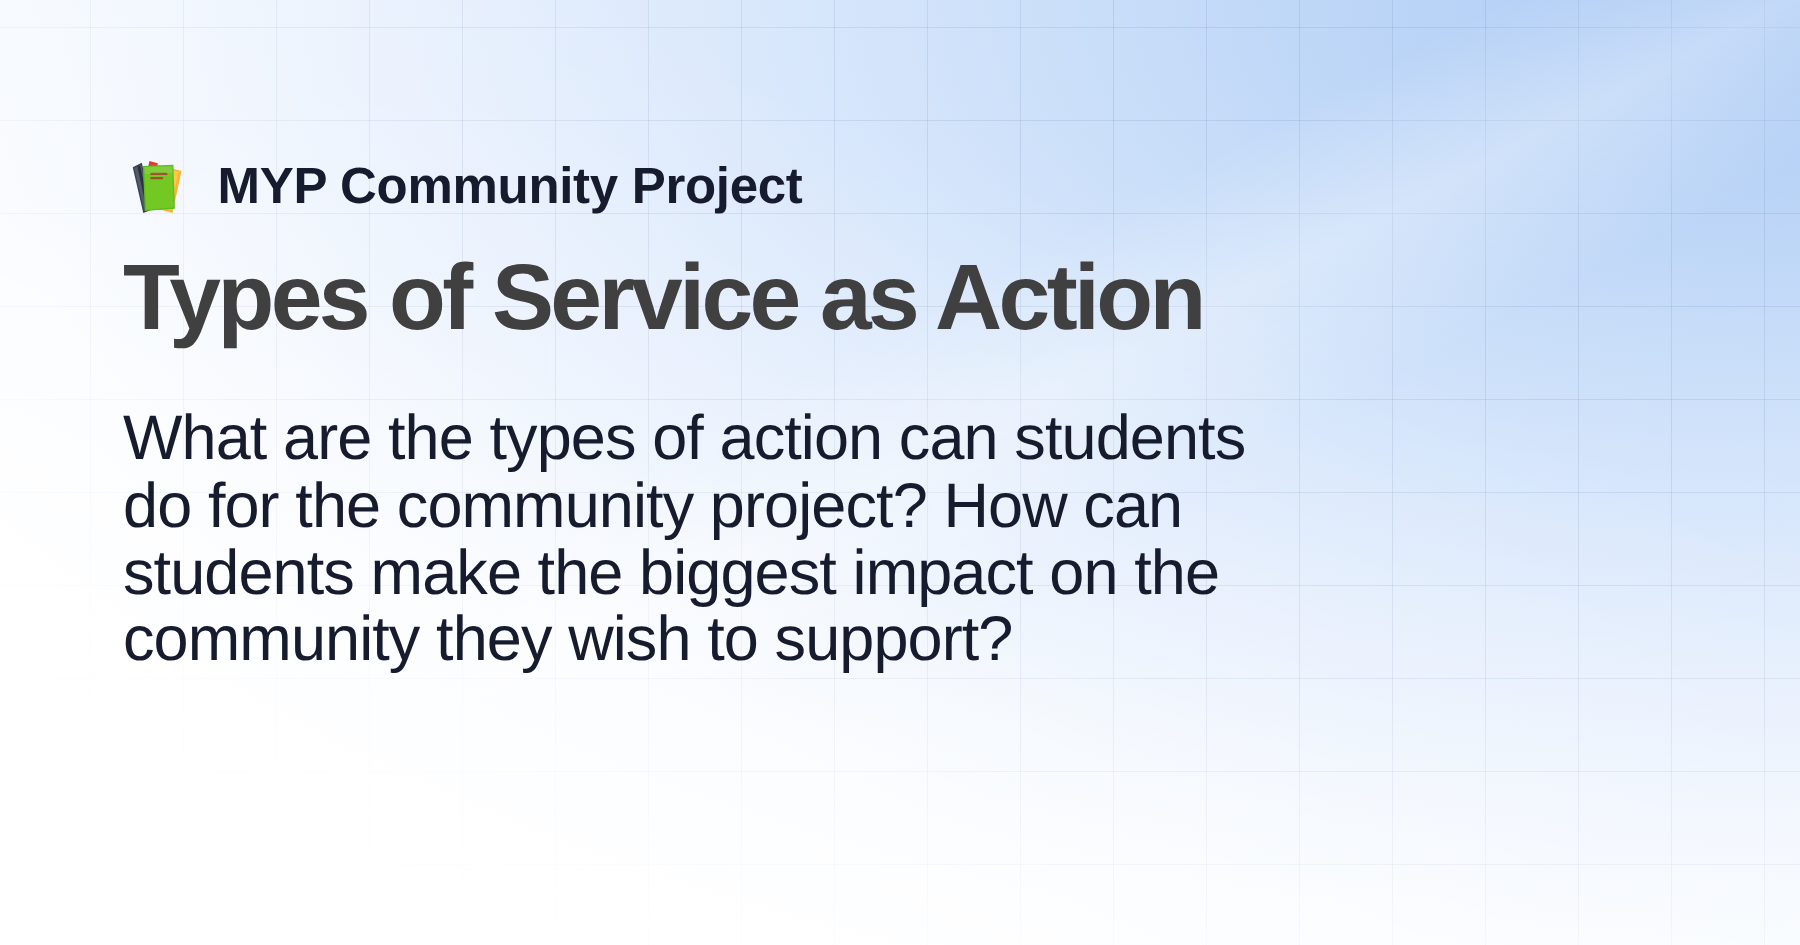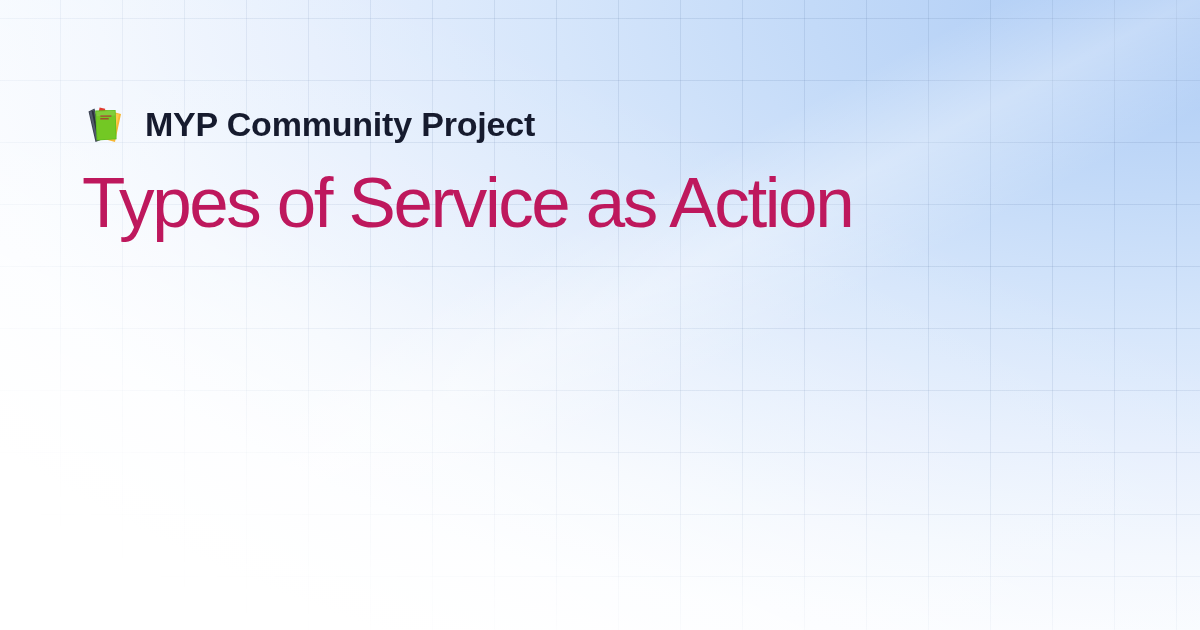--- a/index.html
+++ b/index.html
@@ -130,25 +130,25 @@
     font-weight: 700;
     letter-spacing: -0.2px;
     color: #161b2e;
     line-height: 1;
     white-space: nowrap;
   }
 
   .headline {
     margin: 0;
     padding-top: 22px;
-    font-size: 71px;
-    font-weight: 400;
+    font-size: 62px;
+    font-weight: 700;
     line-height: 0.93;
     letter-spacing: -2.4px;
-    color: #be185d;
+    color: #404040;
     max-width: 880px;
   }
 
   .subcopy {
     margin: 0;
     padding-top: 42px;
     font-size: 42px;
     font-weight: 400;
     line-height: 1.07;
     letter-spacing: -0.6px;
@@ -192,15 +192,16 @@
           </g>
 
           <path d="M14.2 10.4 L32.8 9.8 L33.0 14.4 L14.4 15.2 Z" fill="#ffffff" opacity="0.10"></path>
         </svg>
       </span>
       <span class="brand-text">MYP Community Project</span>
     </div>
 
     <h1 class="headline">Types of Service as Action</h1>
 
+    <p class="subcopy">What are the types of action can students do for the community project? How can students make the biggest impact on the community they wish to support?</p>
 
   </div>
 </div>
 
 </body></html>

